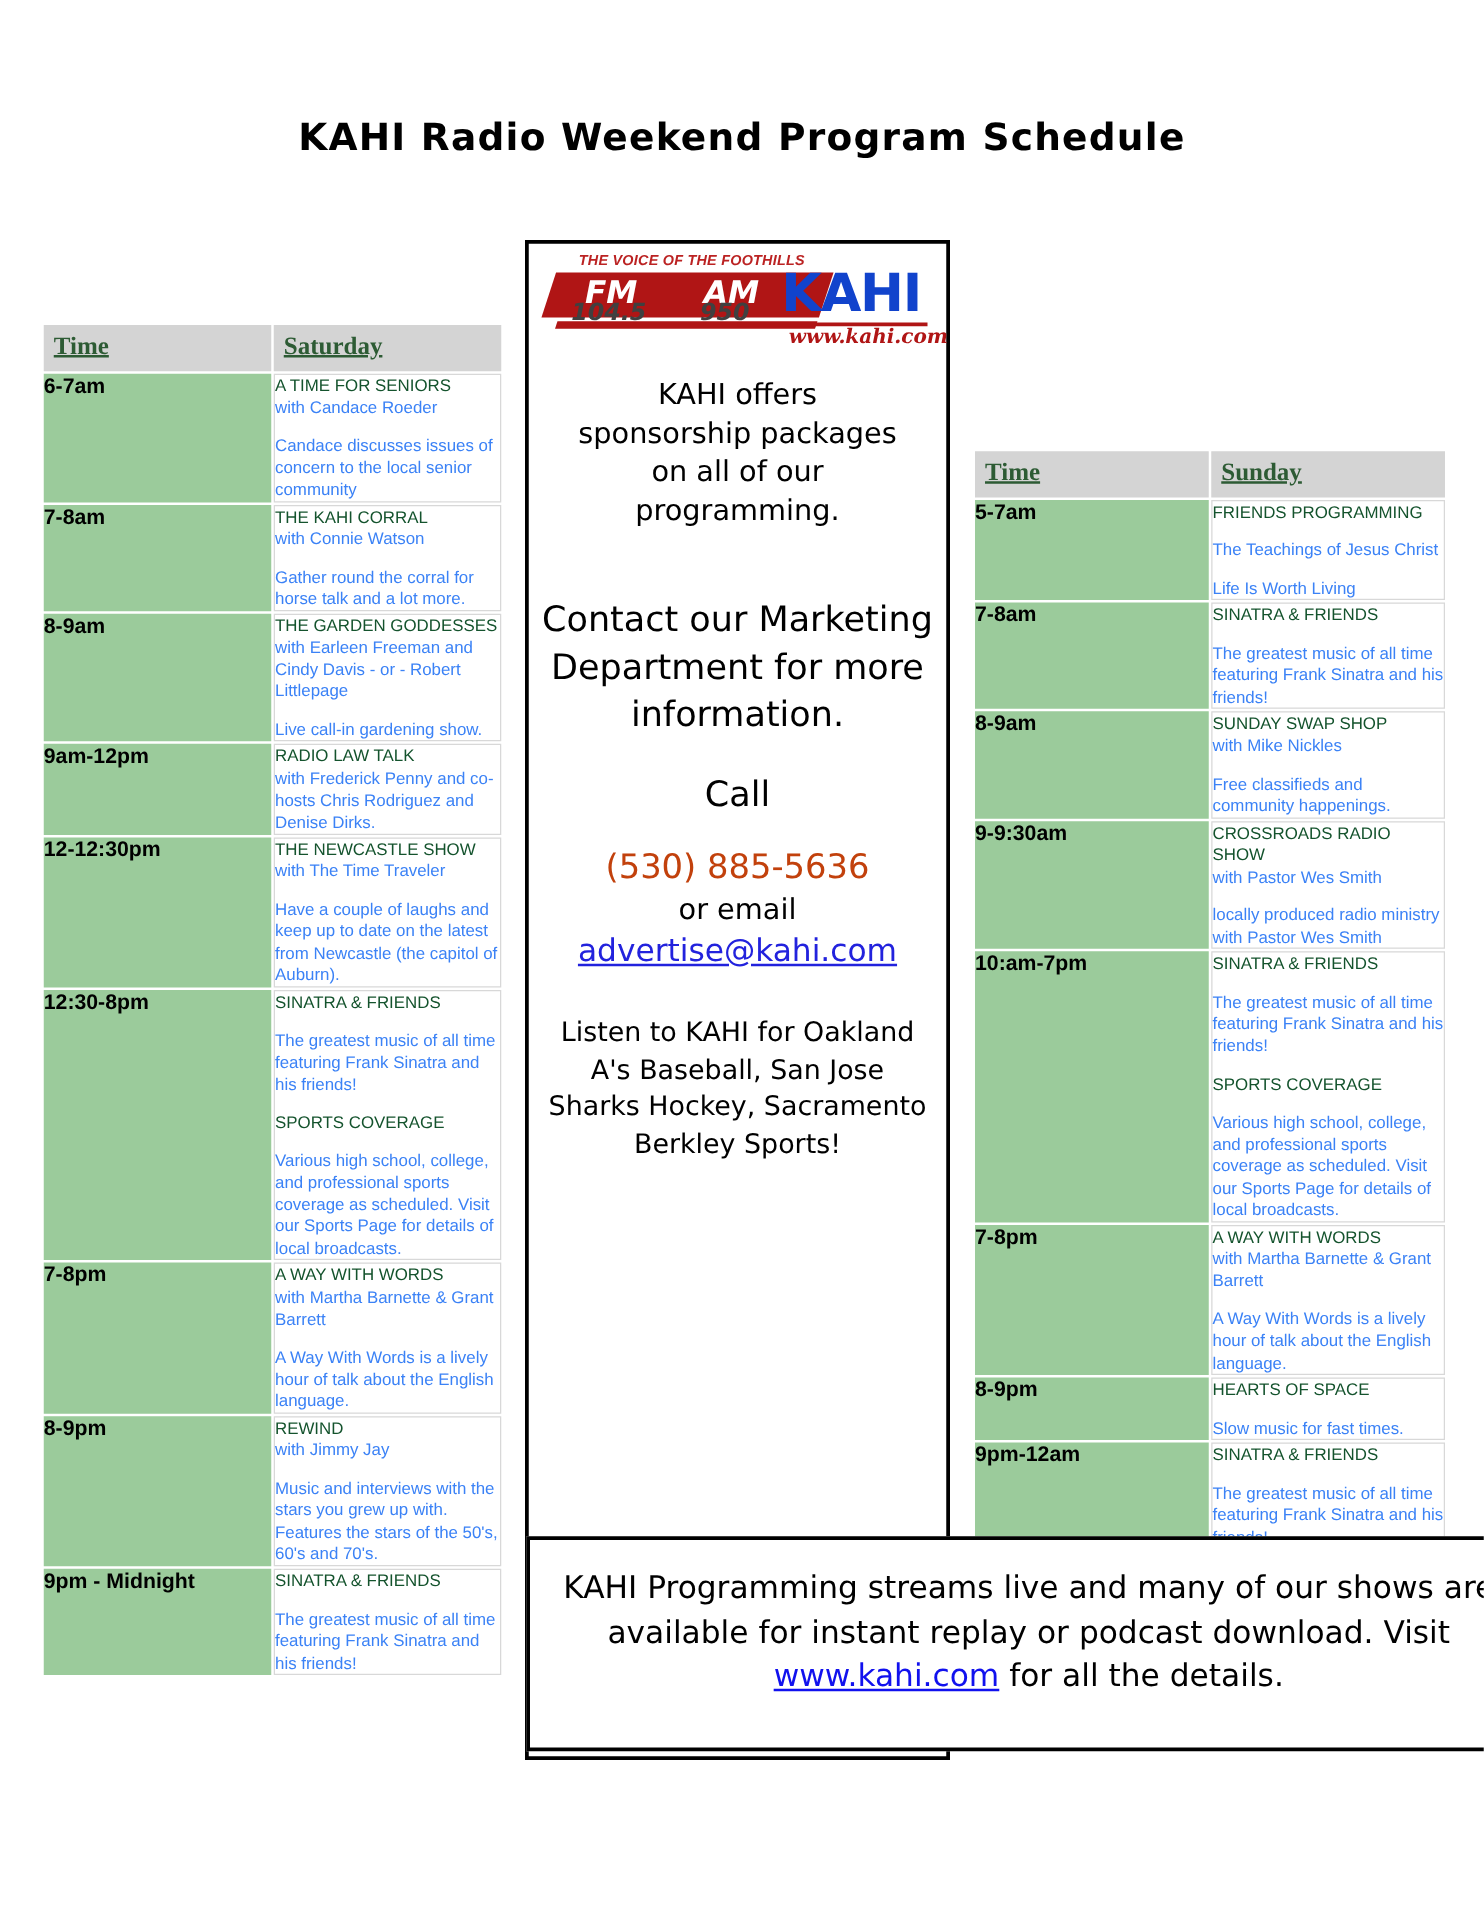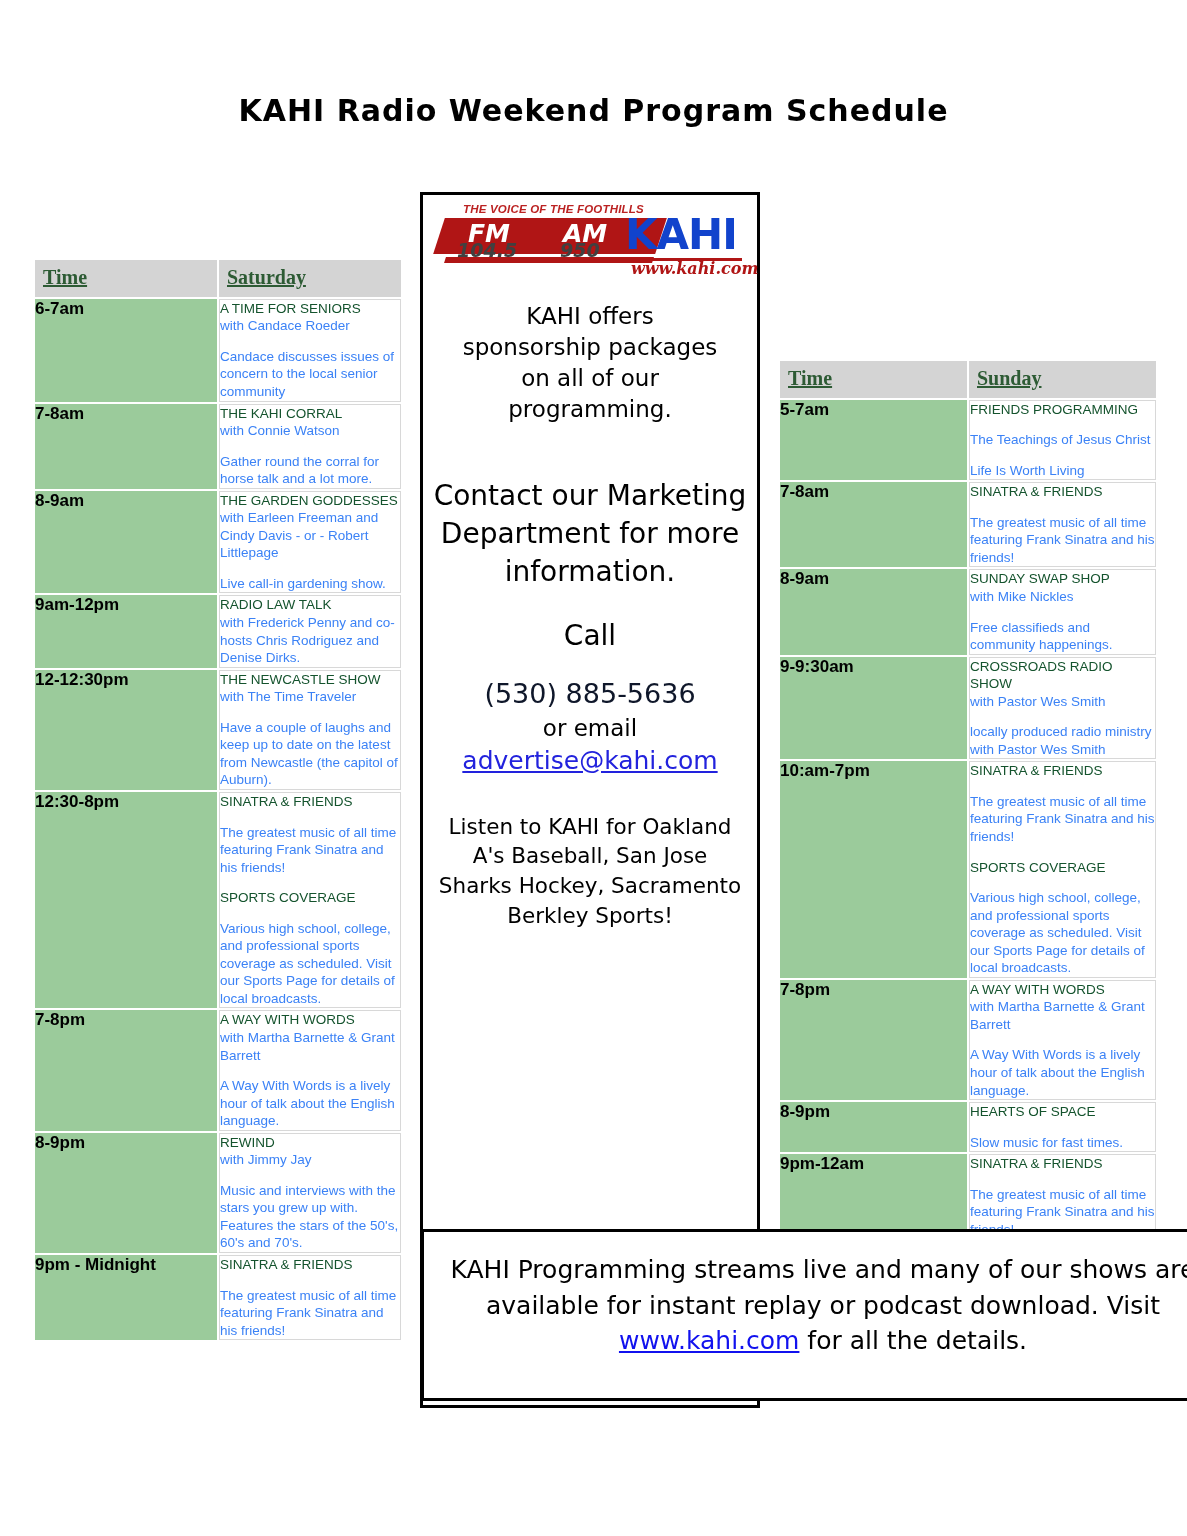--- a/index.html
+++ b/index.html
@@ -116,21 +116,21 @@
   .promo.big { font-size: 28px; }
   .promo-gap-a { height: 26px; }
   .promo-gap-b { height: 52px; }
   .promo-gap-c { height: 26px; }
   .promo-gap-d { height: 22px; }
   .promo-gap-e { height: 34px; }
   .phone {
     font-family: "DejaVu Sans", sans-serif;
     text-align: center;
     font-size: 27px;
-    color: #0f172a;
+    color: #c2410c;
     margin: 0;
     line-height: 1.35;
   }
   a.maillink {
     font-family: "DejaVu Sans", sans-serif;
     font-size: 25px;
     color: #2222dd;
     text-decoration: underline;
   }
   .sports-text {

